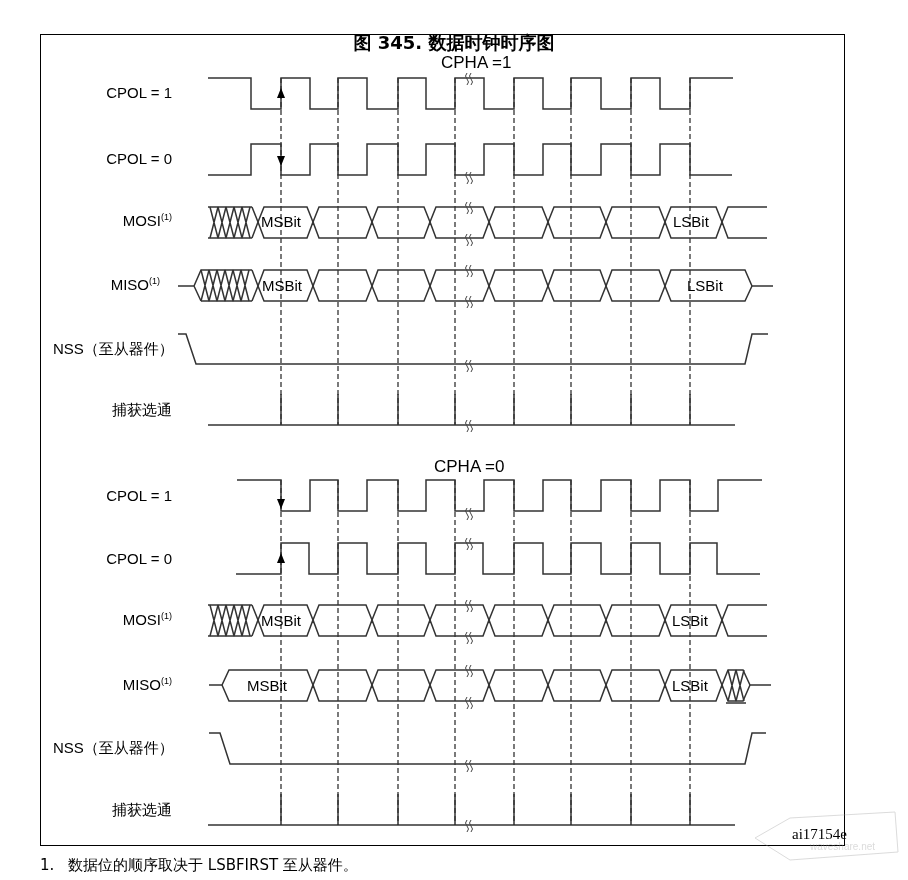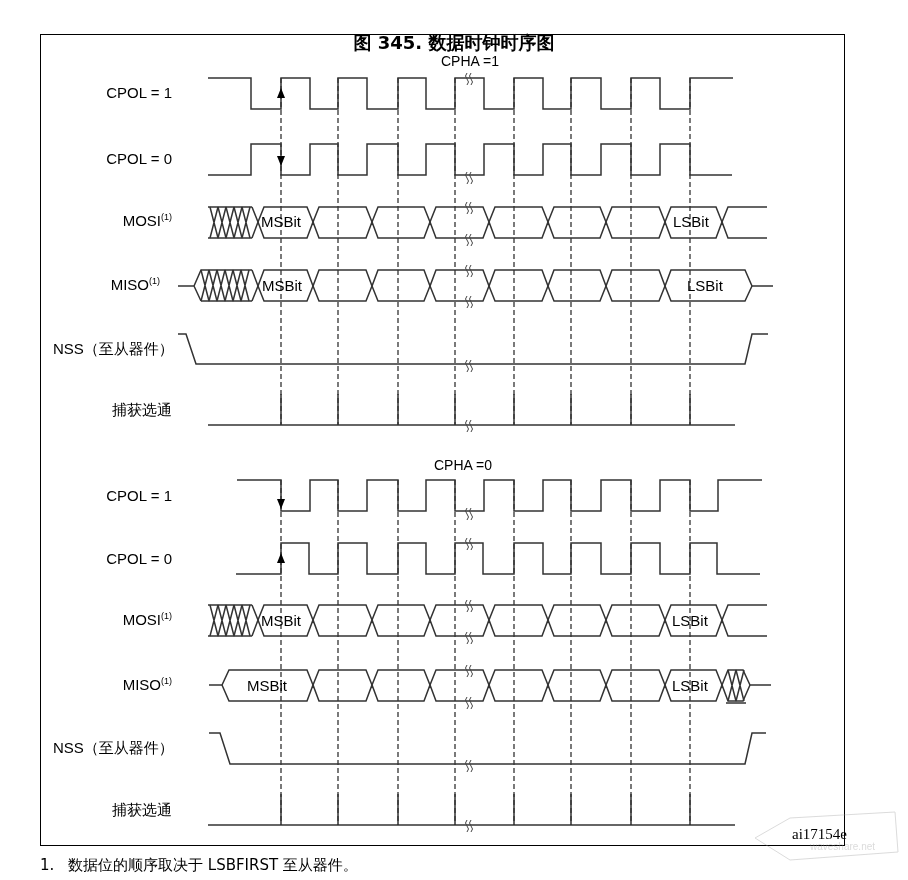--- a/index.html
+++ b/index.html
@@ -6,21 +6,21 @@
   body { width: 908px; height: 880px; position: relative; overflow: hidden;
          font-family: "Liberation Sans", "DejaVu Sans", sans-serif; color: #000; }
   #fig-title { position: absolute; left: 0; width: 908px; top: 6px; text-align: center;
                font-weight: bold; font-size: 18px; font-family: "DejaVu Sans", sans-serif; margin-top: 25px; }
   #frame { position: absolute; left: 40px; top: 34px; width: 805px; height: 812px;
            border: 1px solid #000; box-sizing: border-box; }
   svg#timing { position: absolute; left: 0; top: 0; }
   .lbl { position: absolute; font-size: 15px; white-space: nowrap; text-align: center; }
   .lbl sup { font-size: 9px; }
   .cjk { font-family: Liberation Sans, sans-serif; font-size: 15px; }
-  .phase { position: absolute; font-size: 14px; white-space: nowrap; }
+  .phase { position: absolute; font-size: 17px; white-space: nowrap; }
   .bitlbl { position: absolute; font-size: 15px; white-space: nowrap; }
   #footnote { position: absolute; left: 40px; top: 856px; font-size: 15px;
               font-family: "DejaVu Sans", sans-serif; white-space: nowrap; }
   #footnote .num { display: inline-block; width: 28px; }
   #ref { position: absolute; left: 792px; top: 826px; font-size: 15px; font-family: Liberation Serif, serif; }
   #watermark { position: absolute; left: 750px; top: 808px; width: 150px; height: 60px; opacity: 0.35; }
 </style>
 </head>
 <body>
 

